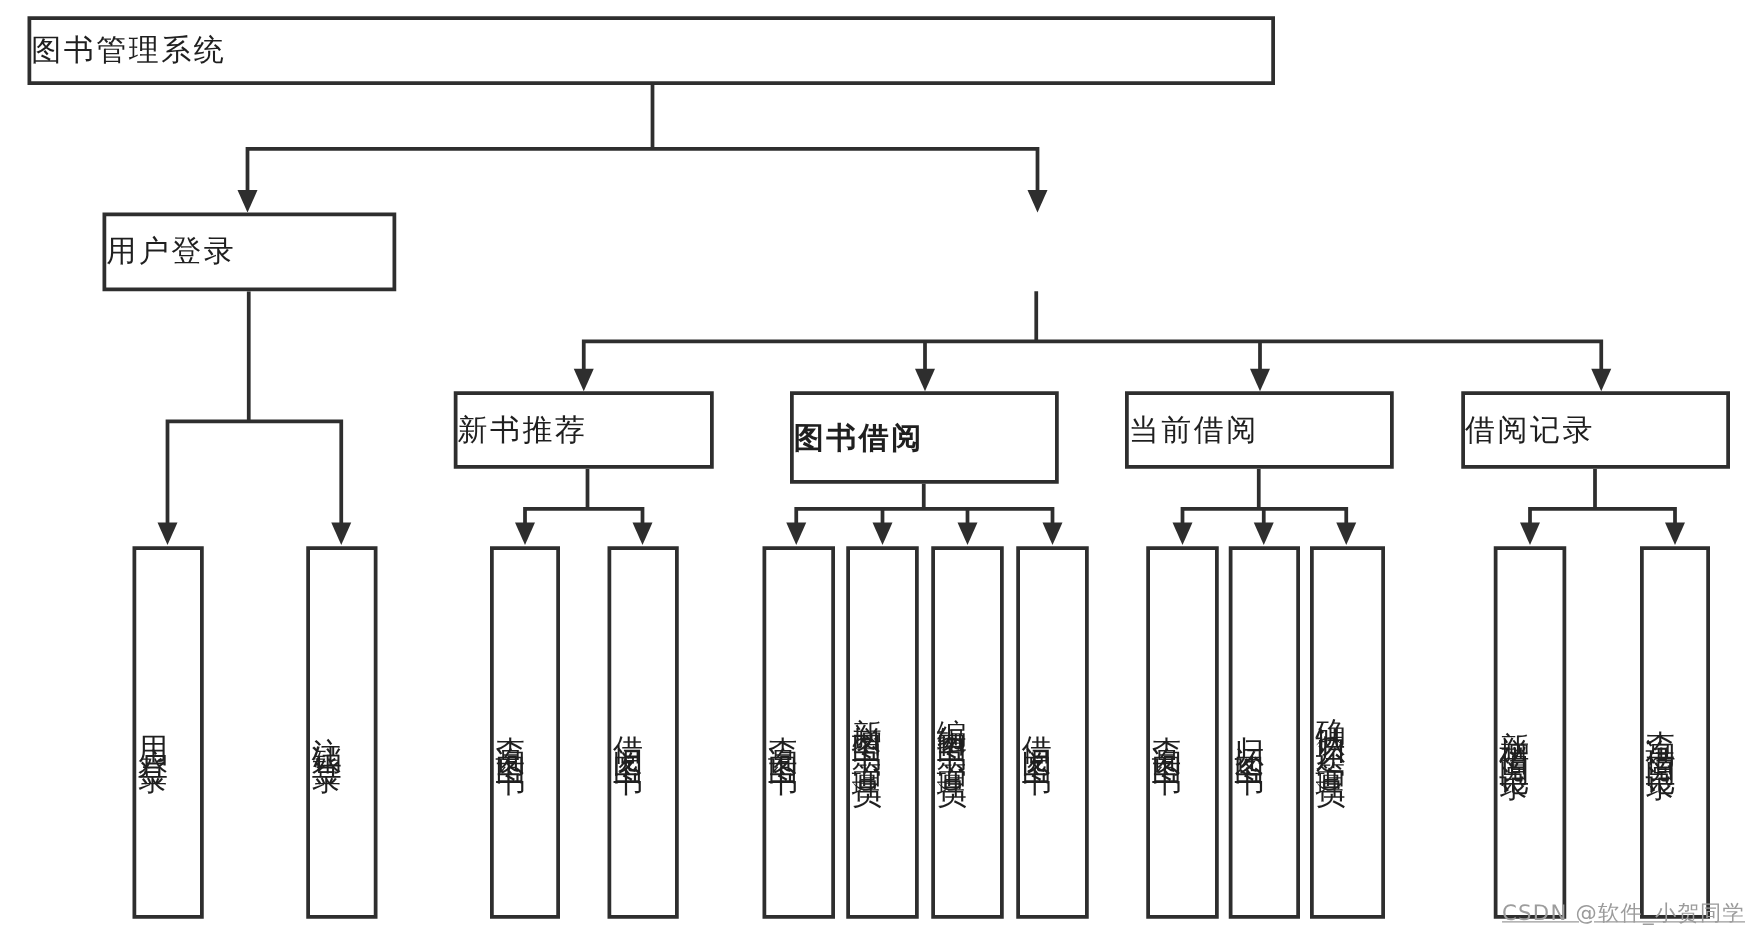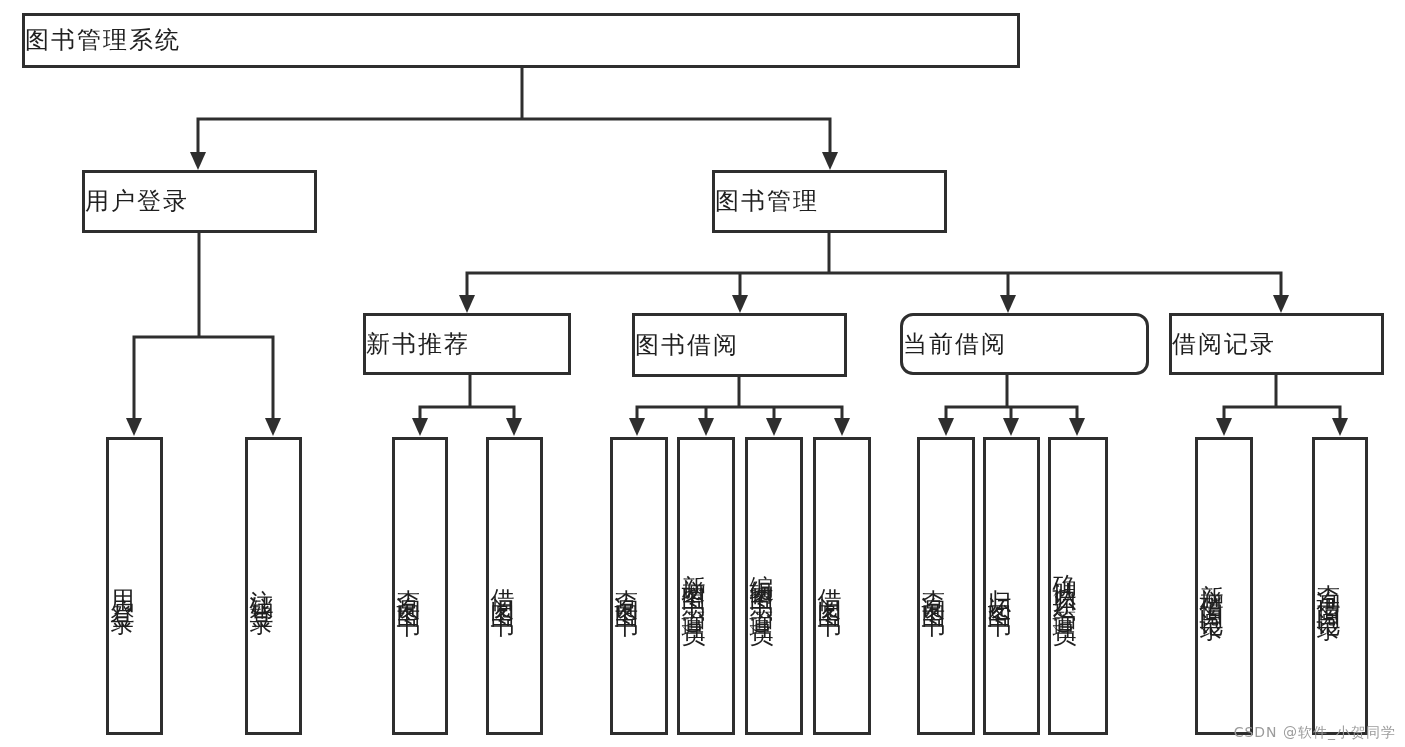--- a/index.html
+++ b/index.html
@@ -28,21 +28,21 @@
     font-size:24px;letter-spacing:2px;line-height:1.1;
     color:var(--text);white-space:nowrap;
   }
   .node.v .label{
     writing-mode:vertical-rl;text-orientation:mixed;
     font-size:24px;letter-spacing:8px;white-space:nowrap;
   }
   .node.v.long .label{letter-spacing:7px;}
   .watermark{
     position:absolute;z-index:3;right:9px;bottom:5px;
-    font-size:14px;color:var(--watermark);letter-spacing:1px;white-space:nowrap;
+    font-size:17px;color:var(--watermark);letter-spacing:1px;white-space:nowrap;text-decoration:underline;
   }
 </style>
 </head>
 <body>
 
 <div class="stage">
 
   <svg class="connector-layer" viewBox="0 0 1405 747" xmlns="http://www.w3.org/2000/svg">
 
     <polyline points="522,68 522,119"></polyline>
@@ -91,31 +91,28 @@
     <polygon points="1332,418 1348,418 1340,436"></polygon>
   </svg>
 
   <div class="node" style="left:22px;top:13px;width:998px;height:55px;">
     <span class="label">图书管理系统</span>
   </div>
 
   <div class="node" style="left:82px;top:170px;width:235px;height:63px;">
     <span class="label">用户登录</span>
   </div>
-  <div class="node" style="left:712px;top:170px;width:235px;height:63px;">
-    <span class="label">图书管理</span>
-  </div>
 
   <div class="node" style="left:363px;top:313px;width:208px;height:62px;">
     <span class="label">新书推荐</span>
   </div>
-  <div class="node" style="left:632px;top:313px;width:215px;height:64px;">
+  <div class="node" style="left:632px;top:313px;width:215px;height:74px;font-weight:bold;">
     <span class="label">图书借阅</span>
   </div>
-  <div class="node" style="left:900px;top:313px;width:249px;height:62px;border-radius:13px;">
+  <div class="node" style="left:900px;top:313px;width:215px;height:62px;">
     <span class="label">当前借阅</span>
   </div>
   <div class="node" style="left:1169px;top:313px;width:215px;height:62px;">
     <span class="label">借阅记录</span>
   </div>
 
   <div class="node v" style="left:106px;top:437px;width:57px;height:298px;">
     <span class="label">用户登录</span>
   </div>
   <div class="node v" style="left:245px;top:437px;width:57px;height:298px;">

